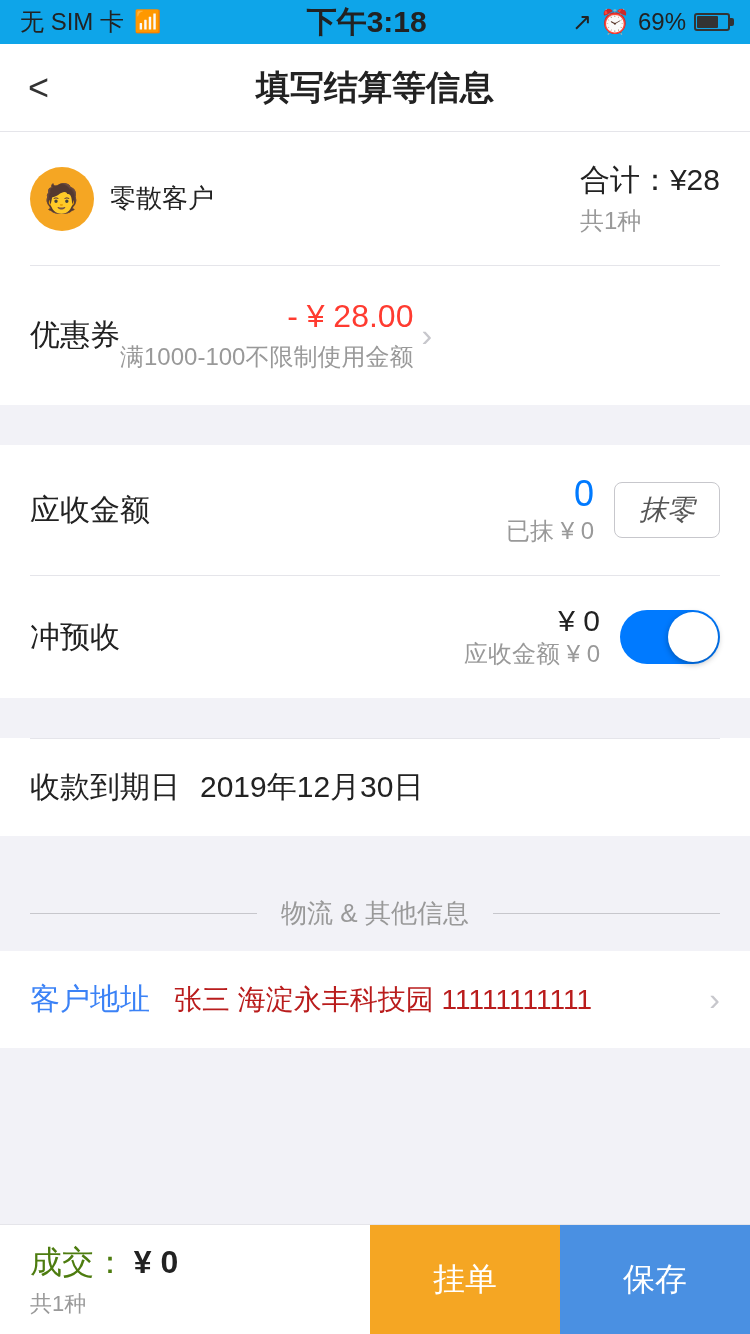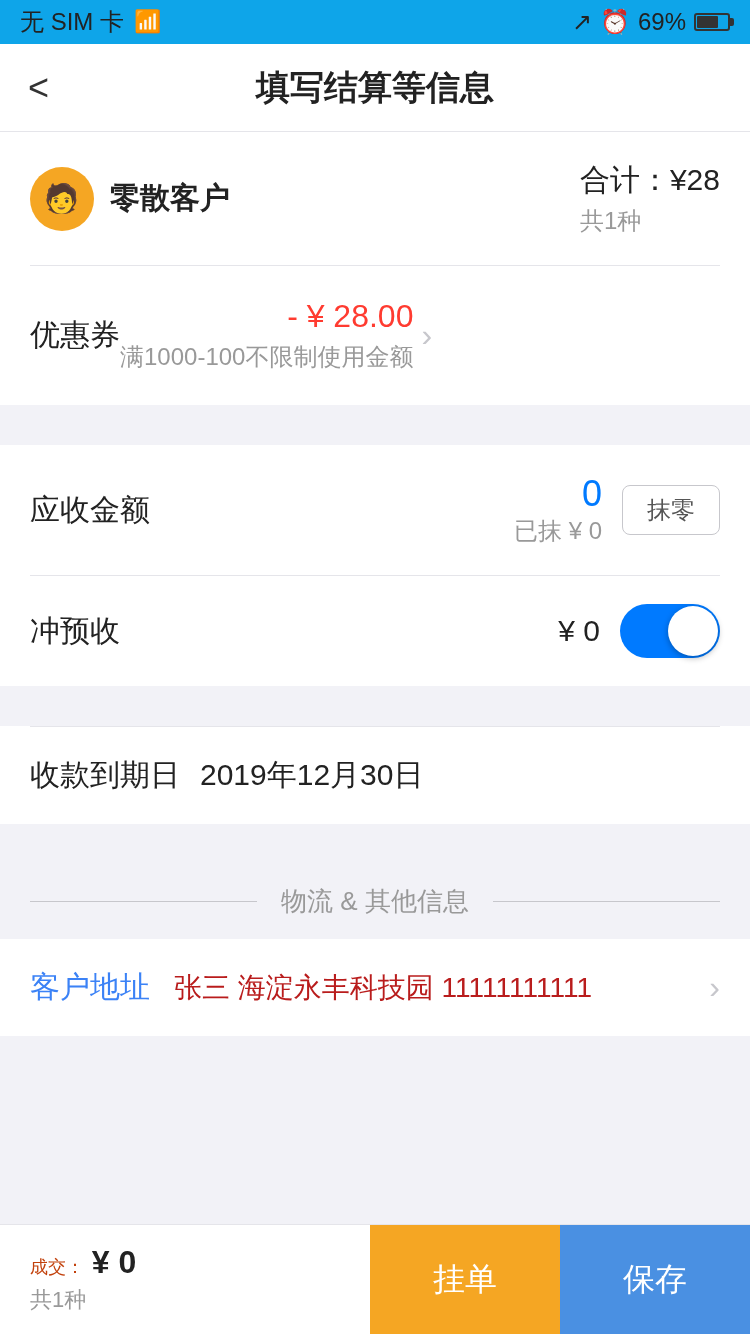--- a/index.html
+++ b/index.html
@@ -109,22 +109,22 @@
     }
     .customer-avatar {
       width: 64px; height: 64px;
       border-radius: 50%;
       background: #f5a623;
       display: flex; align-items: center; justify-content: center;
       color: #fff;
       font-size: 28px;
     }
     .customer-name {
-      font-size: 30px;
-      font-weight: 700;
+      font-size: 26px;
+      font-weight: 400;
     }
     .customer-right {
     }
     .total-amount {
       font-size: 30px;
       color: #222;
     }
     .total-count {
       font-size: 24px;
       color: #999;
@@ -201,24 +201,25 @@
       font-size: 36px;
       color: #007aff;
       font-weight: 500;
       min-width: 40px;
       text-align: right;
     }
     .round-button {
       border: 1px solid #c7c7cc;
       border-radius: 8px;
       padding: 8px 24px;
-      font-size: 24px;
+      font-size: 28px;
       color: #555;
       background: #fff;
       cursor: pointer;
+      font-style: italic;
     }
     .sub-text {
       font-size: 24px;
       color: #999;
       text-align: right;
     }
 
     
     .toggle {
       width: 100px;
@@ -301,22 +302,22 @@
       border-top: 1px solid #e5e5ea;
     }
     .bottom-info {
       flex: 1;
       display: flex;
       flex-direction: column;
       justify-content: center;
       padding: 0 30px;
     }
     .bottom-deal {
-      font-size: 18px;
-      color: #c2410c;
+      font-size: 32px;
+      color: #4d7c0f;
       text-align: center;
     }
     .bottom-deal-amount {
       font-size: 32px;
       font-weight: 600;
       color: #222;
     }
     .bottom-count {
       font-size: 22px;
       color: #999;
@@ -363,20 +364,21 @@
     }
   </style>
 </head>
 <body>
 
 <div class="status-bar">
   <div class="status-left">
     <span>无 SIM 卡</span>
     <span class="wifi-icon">📶</span>
   </div>
+  <div class="status-center">下午3:18</div>
   <div class="status-right">
     <span>↗</span>
     <span>⏰</span>
     <span>69%</span>
     <div class="battery">
       <div class="battery-body">
           <div class="battery-fill"></div>
         </div>
     </div>
   </div>
@@ -430,20 +432,21 @@
       </div>
     </div>
 
     <div class="divider"></div>
 
     <div class="form-row">
       <span class="form-label">冲预收</span>
       <div class="form-right">
         <div style="text-align:right;">
           <div class="right-amount">¥ 0</div>
+          <div class="sub-text">应收金额 ¥ 0</div>
         </div>
         <div class="toggle">
           <div class="toggle-thumb"></div>
         </div>
       </div>
     </div>
   </div>
 
   <div class="section-gap"></div>
 

